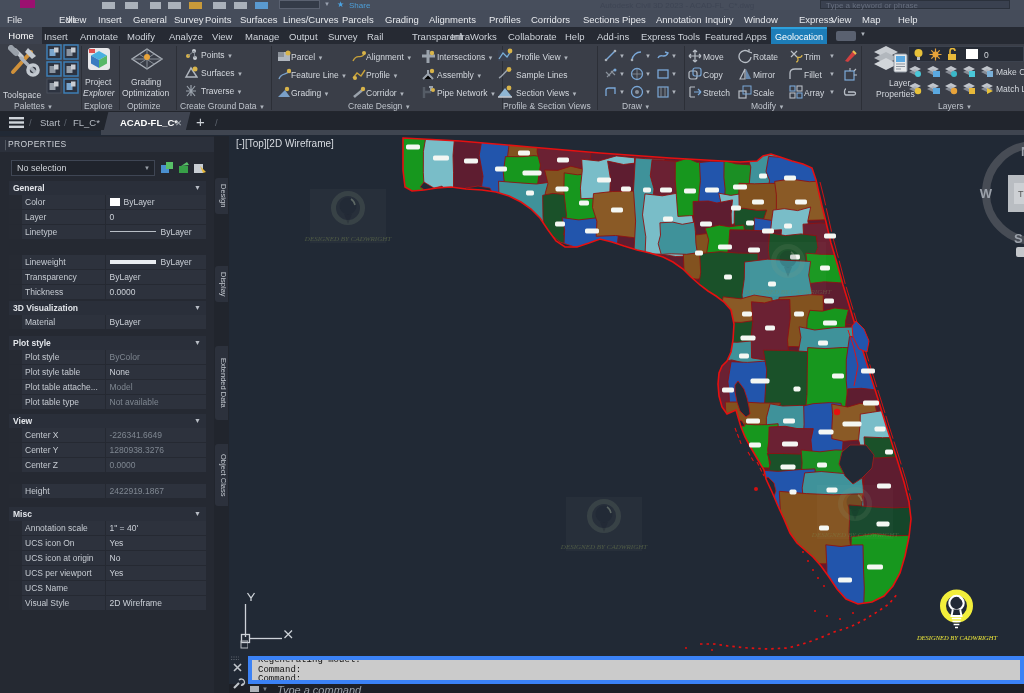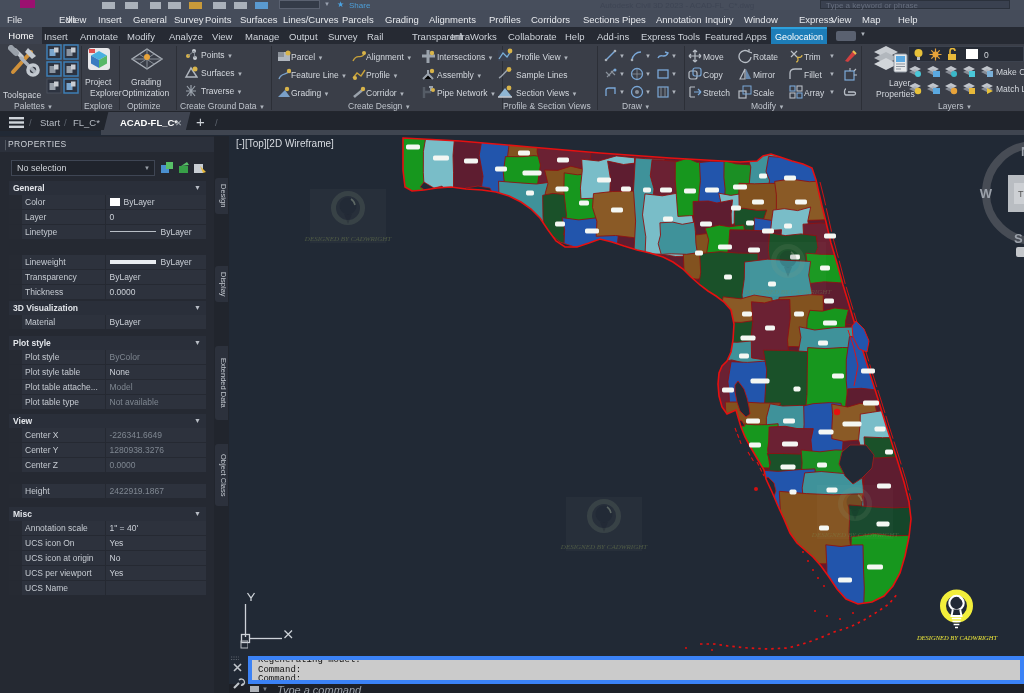--- a/index.html
+++ b/index.html
@@ -193,21 +193,21 @@
           <rect x="8" y="3.5" width="4.5" height="5" fill="#c9cdd3"></rect>
         </svg>
 <svg class="abs" style="left:86px;top:46px;" width="26" height="26" viewBox="0 0 26 26">
           <rect x="2" y="2" width="22" height="22" rx="3" fill="#e8e8ea"></rect>
           <path d="M13,5 L21,9.5 L13,14 L5,9.5 Z" fill="#4ab0e0"></path>
           <path d="M5,9.5 L13,14 L13,22 L5,17.5 Z" fill="#3a7bc0"></path>
           <path d="M21,9.5 L13,14 L13,22 L21,17.5 Z" fill="#58b868"></path>
           <rect x="3" y="3" width="6" height="4" fill="#e05050"></rect>
         </svg>
 <div class="rlabel" style="left:85px;top:77px;">Project</div>
-<div class="rlabel" style="left:90px;top:88px;">Explorer</div>
+<div class="rlabel" style="left:83px;top:88px;font-style:italic;">Explorer</div>
 <svg class="abs" style="left:130px;top:47px;" width="34" height="24" viewBox="0 0 34 24">
           <path d="M17,2 L32,12 L17,22 L2,12 Z" fill="none" stroke="#aab0b8" stroke-width="1.4"></path>
           <path d="M17,2 L17,22 M2,12 L32,12 M9,7 L24,17 M24,7 L9,17" stroke="#878e97" stroke-width="1"></path>
           <circle cx="17" cy="10" r="3" fill="#e8a33a"></circle>
         </svg>
 <div class="rlabel" style="left:131px;top:77px;">Grading</div>
 <div class="rlabel" style="left:122px;top:88px;">Optimization</div>
 <svg class="abs" style="left:184px;top:47px;" width="14" height="15" viewBox="0 0 14 15">
           <circle cx="4" cy="9" r="2" fill="#d8b44a"></circle>
           <circle cx="10" cy="4" r="2" fill="#c8cdd3"></circle>
@@ -613,20 +613,25 @@
       </div>
 <div class="prow" style="top:430px;">
         <div class="ind"></div>
         <div class="lab">UCS per viewport</div>
         <div class="val">Yes</div>
       </div>
 <div class="prow" style="top:445px;">
         <div class="ind"></div>
         <div class="lab">UCS Name</div>
         <div class="val"></div>
+      </div>
+<div class="prow" style="top:460px;">
+        <div class="ind"></div>
+        <div class="lab">Visual Style</div>
+        <div class="val">2D Wireframe</div>
       </div>
     </div>
   <div id="paltabs" class="abs">
       <div class="ptab" style="top:42px;height:36px;">Design</div>
 <div class="ptab" style="top:130px;height:36px;">Display</div>
 <div class="ptab" style="top:210px;height:74px;">Extended Data</div>
 <div class="ptab" style="top:308px;height:62px;">Object Class</div>
     </div>
 
   <div id="canvas" class="abs">

